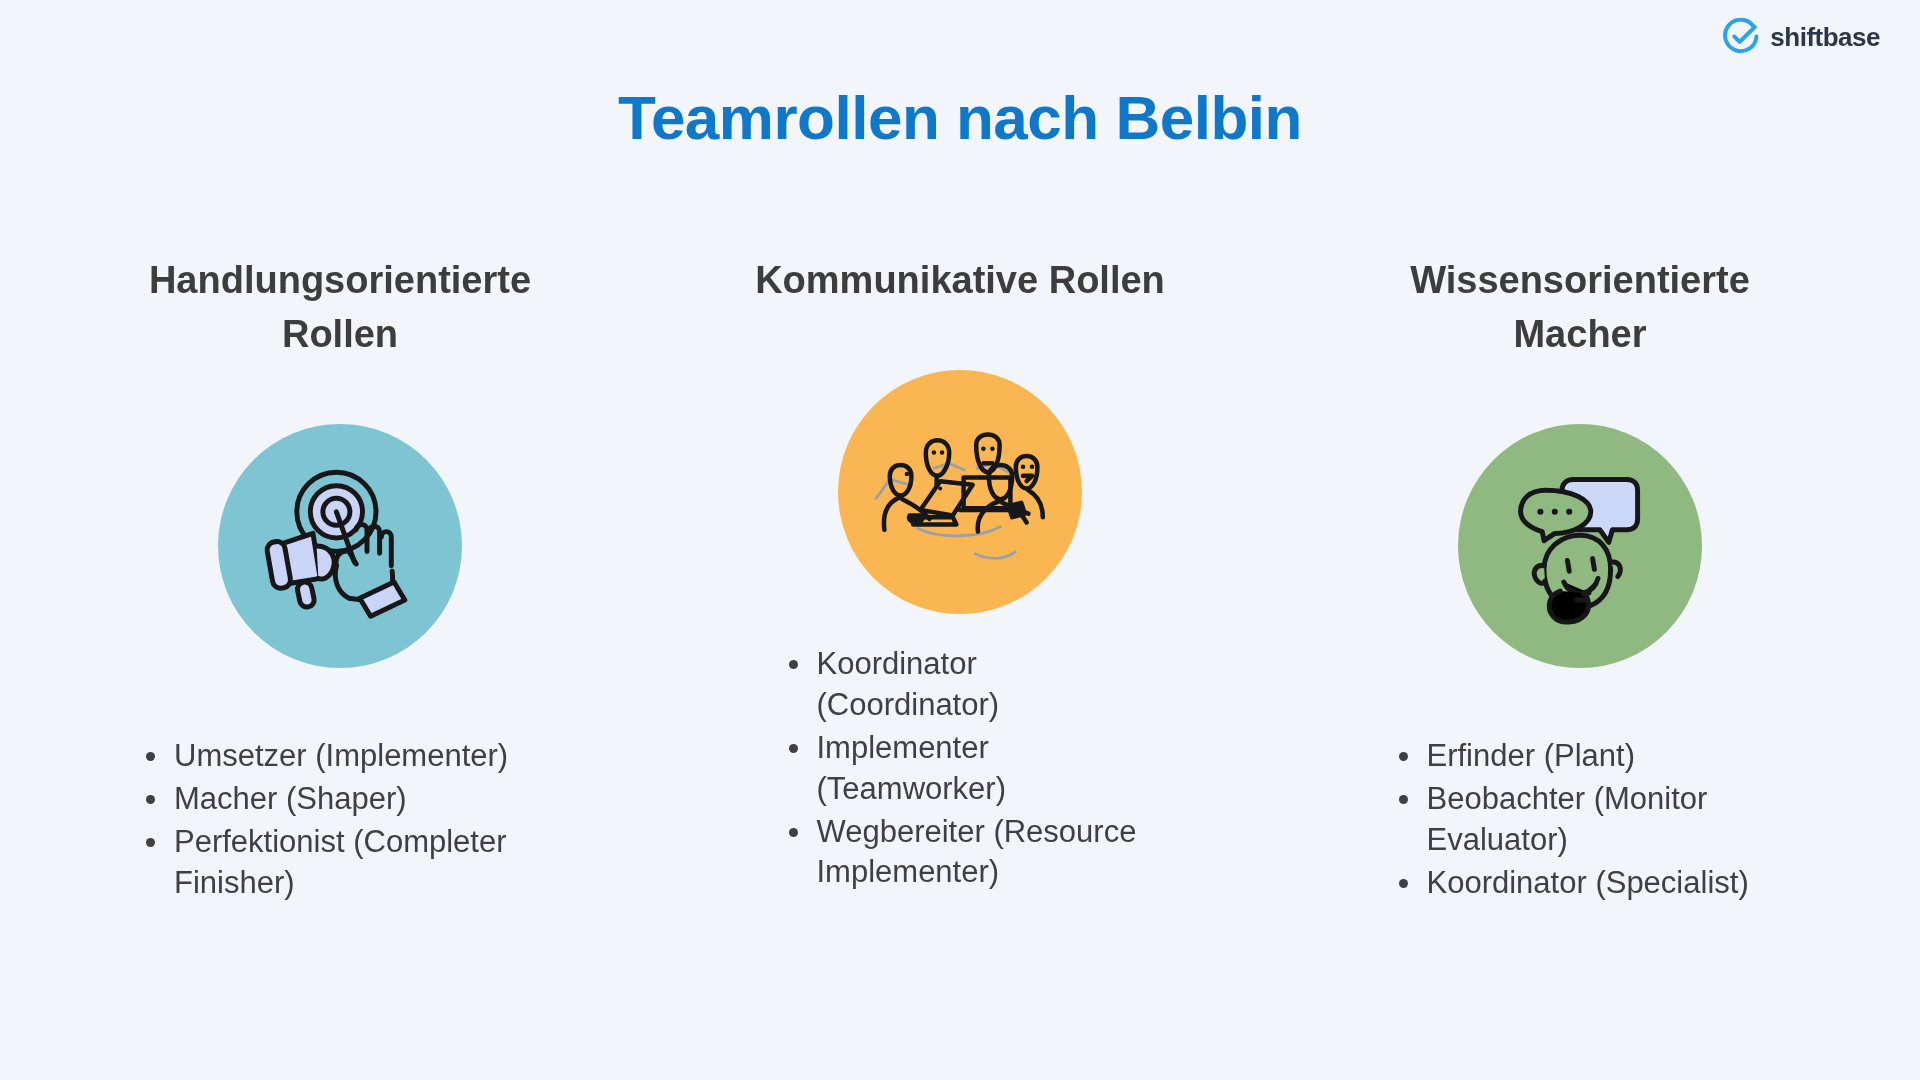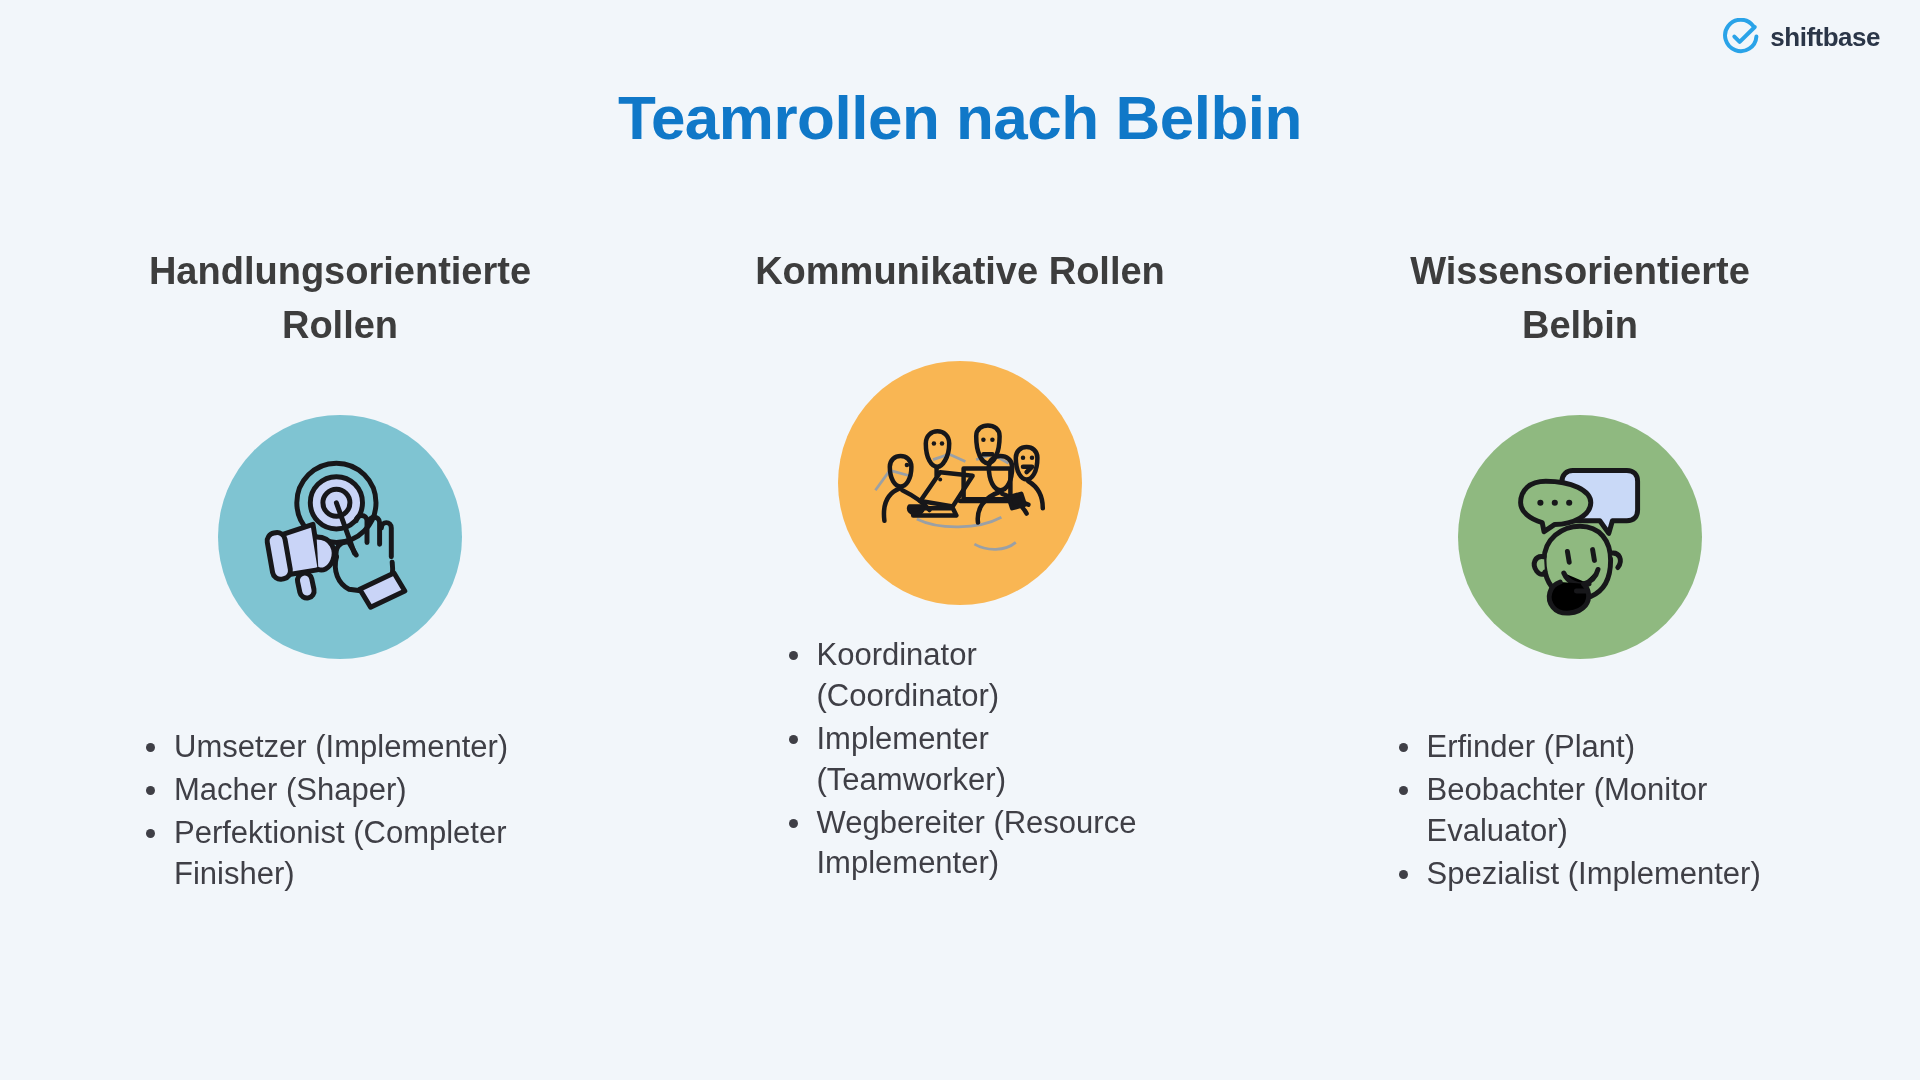--- a/index.html
+++ b/index.html
@@ -44,21 +44,21 @@
     text-align: center;
     font-size: 62px;
     font-weight: 700;
     letter-spacing: -0.5px;
     color: #1078c8;
   }
 
   
   .columns {
     position: absolute;
-    top: 245px;
+    top: 254px;
     left: 0;
     width: 1920px;
     display: flex;
     justify-content: space-between;
     padding: 0 40px;
   }
 
   .column {
     width: 600px;
     display: flex;
@@ -217,21 +217,21 @@
     </div>
 
     <ul class="role-list">
       <li>Koordinator (Coordinator)</li>
       <li>Implementer (Teamworker)</li>
       <li>Wegbereiter (Resource Implementer)</li>
     </ul>
   </section>
 
   <section class="column column-3">
-    <h2 class="column-heading">Wissensorientierte Belbin</h2>
+    <h2 class="column-heading">Wissensorientierte Macher</h2>
 
     <div class="circle-wrap" style="background:#8fb980">
       <svg viewBox="0 0 200 200" aria-hidden="true">
         <g stroke="#17171a" stroke-width="5.5" stroke-linecap="round" stroke-linejoin="round">
 
           <path d="M92 26 L152 26 C160 26 164 31 164 38 L164 70 C164 77 160 82 152 82 L136 82 L132 96 L122 82 L92 82 C85 82 80 77 80 70 L80 38 C80 31 85 26 92 26 Z" fill="#c9d9f7"></path>
 
           <path d="M62 38 C90 38 112 48 112 62 C112 76 92 86 72 86 L60 94 L58 84 C44 80 34 72 34 62 C34 48 44 38 62 38 Z" fill="#8fb980"></path>
           <circle cx="56" cy="62" r="3.4" fill="#17171a" stroke="none"></circle>
           <circle cx="72" cy="62" r="3.4" fill="#17171a" stroke="none"></circle>
@@ -249,17 +249,17 @@
           <path d="M78 150 C66 154 62 168 70 178 C78 188 98 186 106 176 C112 168 110 158 104 152"></path>
           <path d="M104 152 C112 150 118 144 120 136"></path>
           <path d="M96 160 L108 160"></path>
         </g>
       </svg>
     </div>
 
     <ul class="role-list">
       <li>Erfinder (Plant)</li>
       <li>Beobachter (Monitor Evaluator)</li>
-      <li>Spezialist (Implementer)</li>
+      <li>Koordinator (Specialist)</li>
     </ul>
   </section>
 
 </div>
 
 </body></html>

